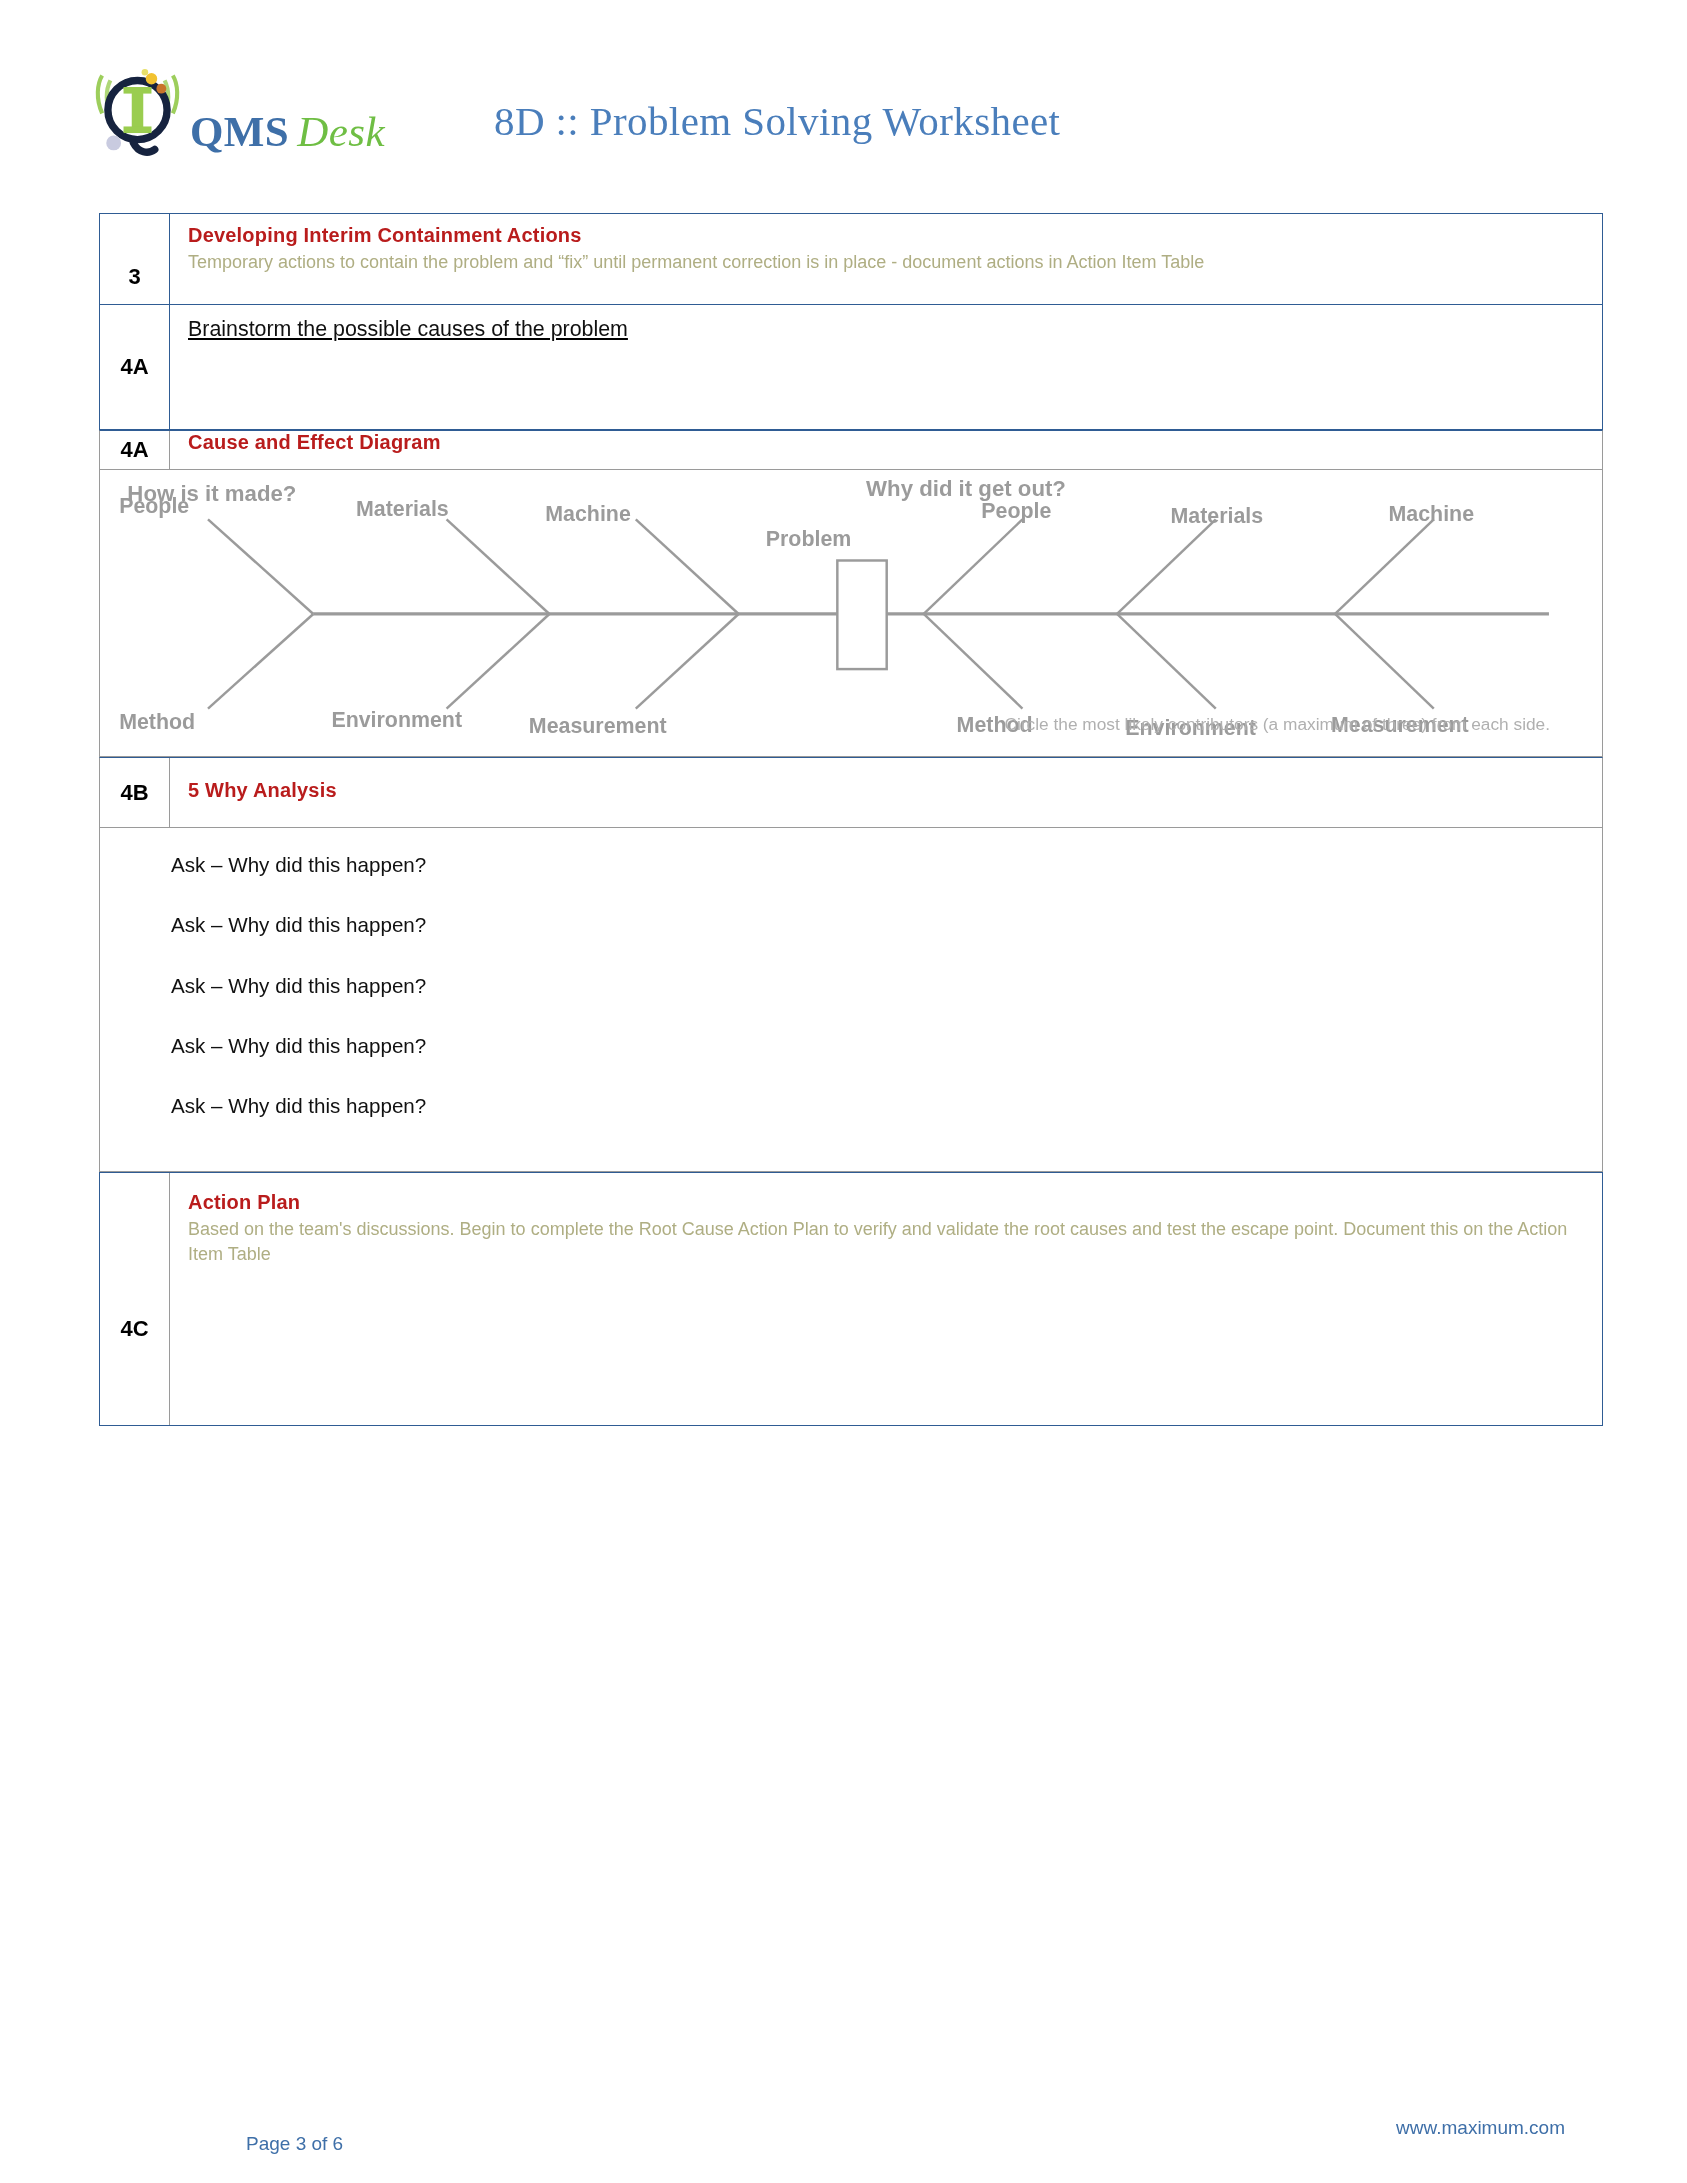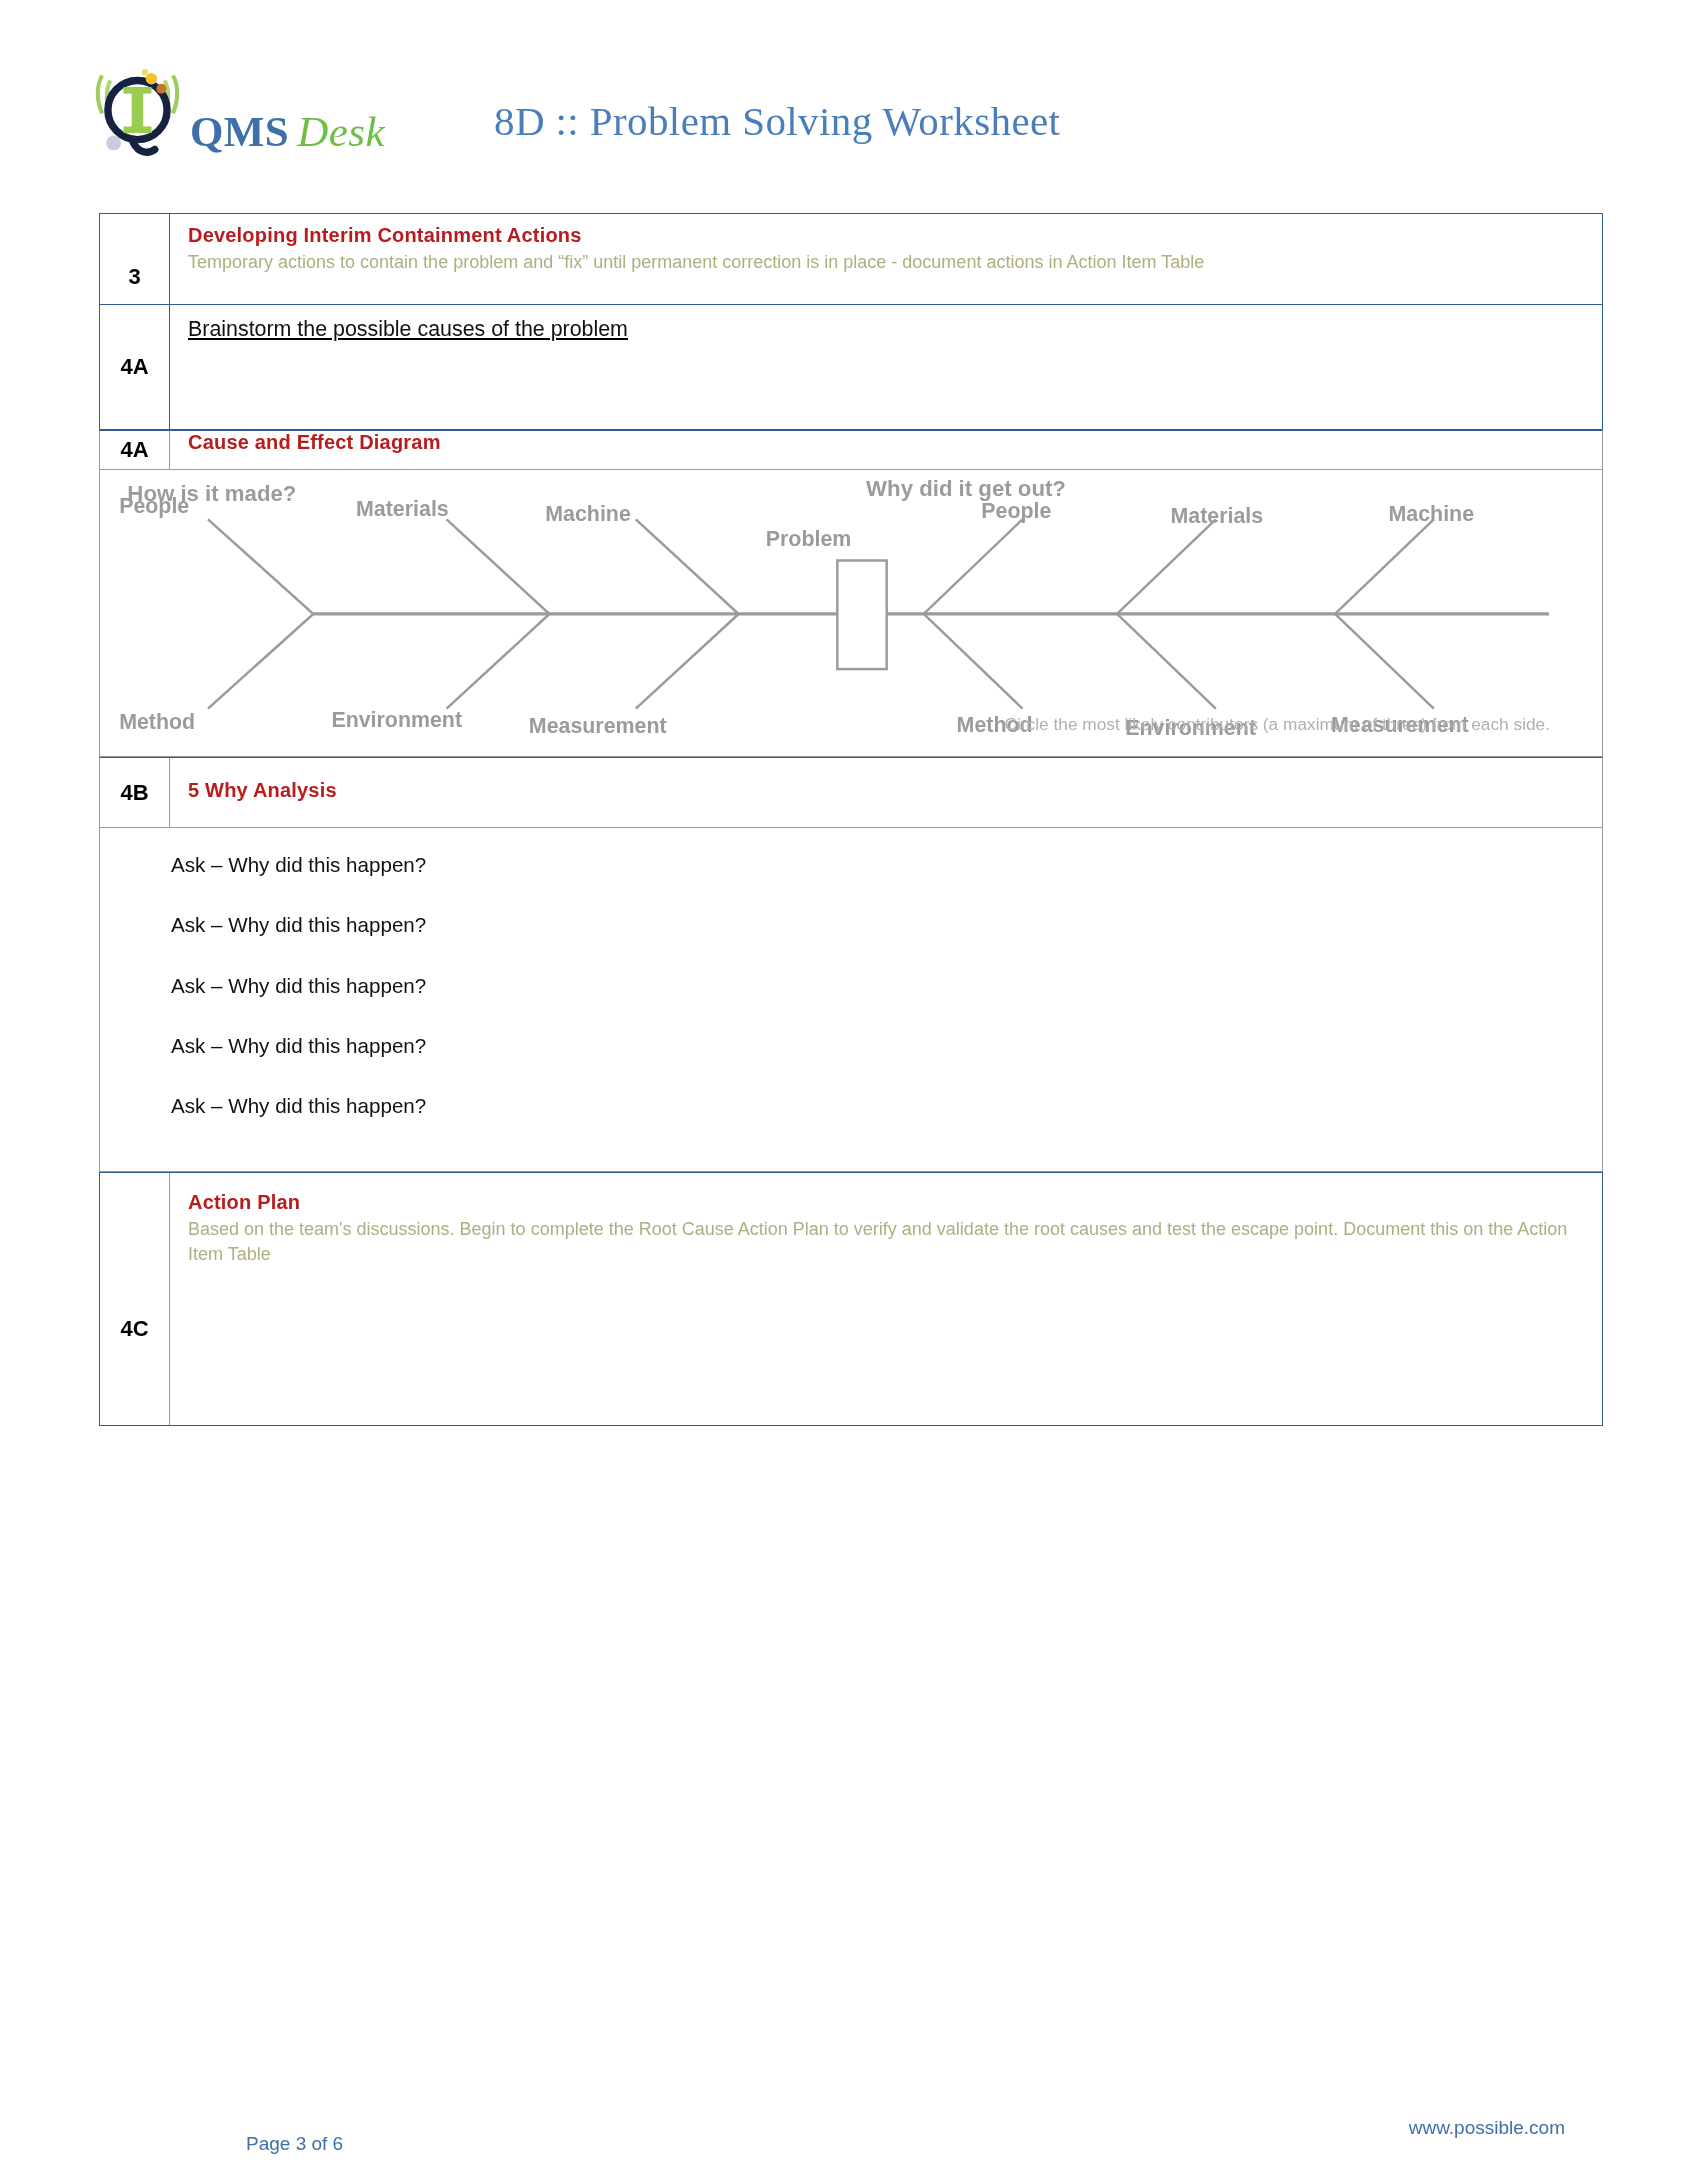--- a/index.html
+++ b/index.html
@@ -214,17 +214,17 @@
       <div class="bodycell">
         <div class="sec-title">Action Plan</div>
         <div class="sec-sub">Based on the team's discussions.  Begin to complete the Root Cause Action Plan to verify and validate the root causes and test the escape point.  Document this on the Action Item Table</div>
       </div>
     </div>
 
   </div>
 
   <div class="footer">
     <div class="foot-left">Page 3 of 6</div>
-    <div class="foot-right">www.possible.com</div>
+    <div class="foot-right">www.maximum.com</div>
   </div>
 
 </div>
 
 
 </body></html>

